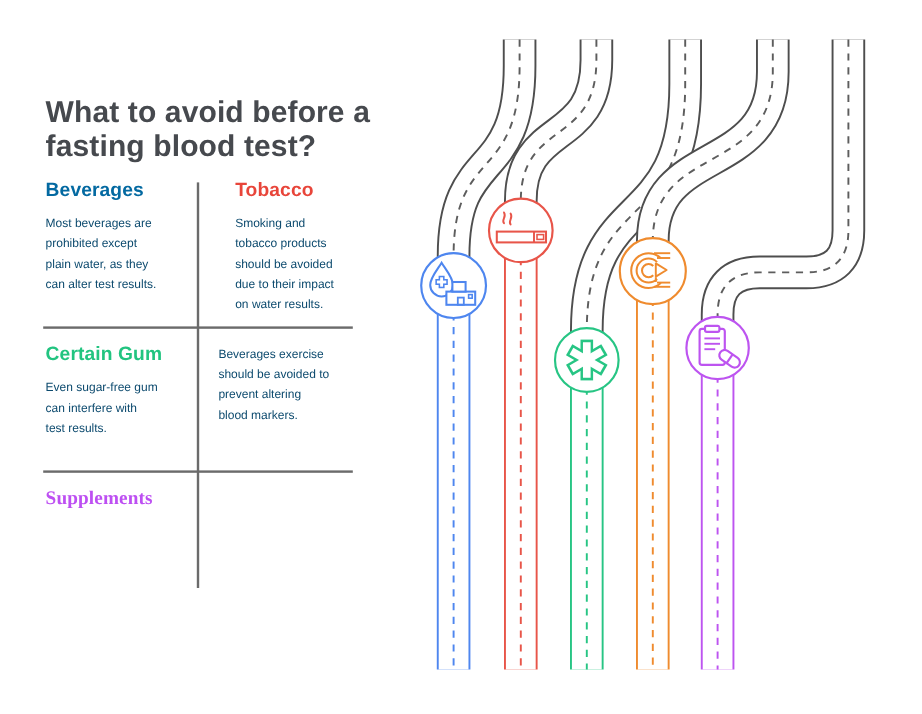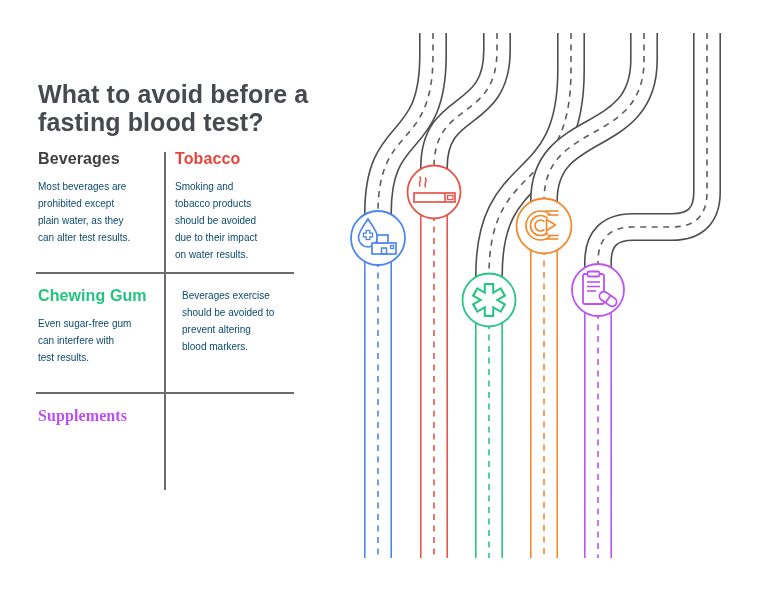--- a/index.html
+++ b/index.html
@@ -9,21 +9,21 @@
   }
   .title{
     position:absolute;left:38px;top:80px;margin:0;
     font-size:25px;font-weight:700;color:#46494e;line-height:28px;
     white-space:pre-line;letter-spacing:.1px;
   }
   .cell{position:absolute;width:138px;}
   .cell h2{font-size:16px;font-weight:700;margin:0 0 10px 0;letter-spacing:.1px;}
   .cell p{font-size:10px;line-height:17px;color:#0c4a6e;margin:0;white-space:pre-line;}
   #cell-beverages{left:38px;top:150px;}
-  #cell-tobacco{left:175px;top:150px;}
+  #cell-tobacco{left:196px;top:150px;}
   #cell-chewing_gum{left:38px;top:287px;}
   #cell-exercise{left:182px;top:287px;}
   #cell-supplements{left:38px;top:407px;font-family:Liberation Serif, serif;}
   .divider{position:absolute;background:#6b6b6b;}
   .divider.v{left:164px;top:152px;width:2px;height:338px;}
   .divider.h{left:36px;width:258px;height:2px;}
   .divider.h1{top:272px;}
   .divider.h2{top:392px;}
   #art{position:absolute;left:0;top:0;}
 </style>
@@ -31,38 +31,38 @@
 <body>
 
 <h1 class="title">What to avoid before a
 fasting blood test?</h1>
 
 <div class="divider v"></div>
 <div class="divider h h1"></div>
 <div class="divider h h2"></div>
 
 <section class="cell" id="cell-beverages">
-  <h2 style="color: #404040;">Beverages</h2>
+  <h2 style="color: #0369a1;">Beverages</h2>
   <p>Most beverages are
 prohibited except
 plain water, as they
 can alter test results.</p>
 </section>
 
 <section class="cell" id="cell-tobacco">
   <h2 style="color: rgb(232, 69, 58);">Tobacco</h2>
   <p>Smoking and
 tobacco products
 should be avoided
 due to their impact
 on water results.</p>
 </section>
 
 <section class="cell" id="cell-chewing_gum">
-  <h2 style="color: rgb(34, 196, 128);">Chewing Gum</h2>
+  <h2 style="color: rgb(34, 196, 128);">Certain Gum</h2>
   <p>Even sugar-free gum
 can interfere with
 test results.</p>
 </section>
 
 <section class="cell" id="cell-exercise">
   <p>Beverages exercise
 should be avoided to
 prevent altering
 blood markers.</p>

